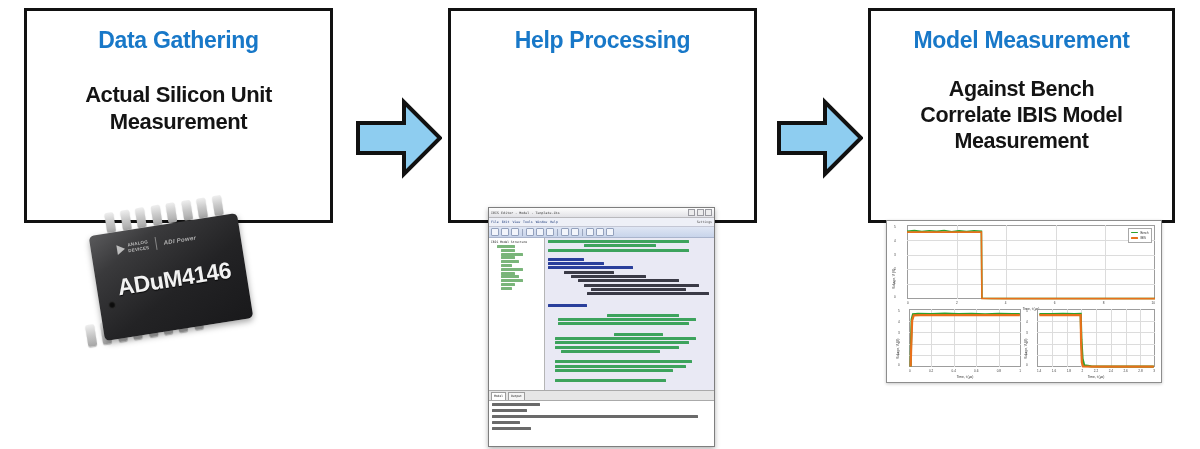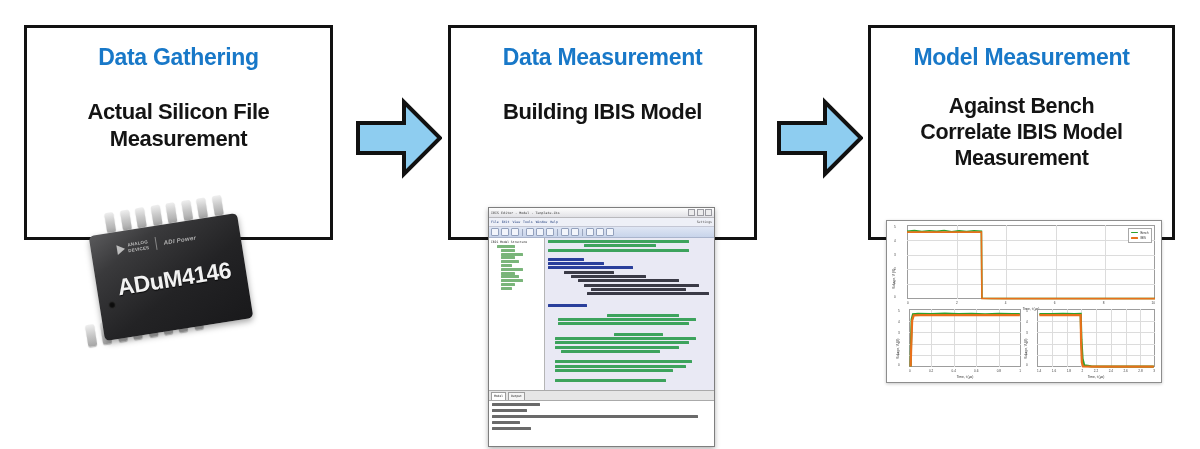--- a/index.html
+++ b/index.html
@@ -9,21 +9,21 @@
     background:#ffffff;
     font-family:"Liberation Sans", sans-serif;
     overflow:hidden;
     position:relative;
   }
   #stage{position:relative;width:1200px;height:449px;overflow:hidden;}
 
   
   .stage-box{
     position:absolute;
-    top:25px;height:215px;
+    top:8px;height:215px;
     border:3px solid #111111;
     background:#ffffff;
     box-sizing:border-box;
     z-index:3;
   }
   .stage-box.b1{left:24px;width:309px;}
   .stage-box.b2{left:448px;width:309px;}
   .stage-box.b3{left:868px;width:307px;}
 
   .stage-title{
@@ -276,21 +276,21 @@
   }
 </style>
 </head>
 <body>
 
 <div id="stage">
 
   <div class="stage-box b1">
     <div class="stage-title">Data Gathering</div>
     <div class="stage-sub">
-      <div>Actual Silicon File</div>
+      <div>Actual Silicon Unit</div>
       <div>Measurement</div>
     </div>
   </div>
 
   <div class="chip-wrap">
     <div class="pins-top">
       <div class="pin"></div>
       <div class="pin"></div>
       <div class="pin"></div>
       <div class="pin"></div>
@@ -326,24 +326,21 @@
     </div>
   </div>
 
   <div class="arrow a1">
     <svg viewBox="0 0 86 84" xmlns="http://www.w3.org/2000/svg">
       <polygon points="2,27 48,27 48,6 84,42 48,78 48,57 2,57" fill="#8ecdf0" stroke="#111111" stroke-width="4" stroke-linejoin="miter"></polygon>
     </svg>
   </div>
 
   <div class="stage-box b2">
-    <div class="stage-title">Data Measurement</div>
-    <div class="stage-sub">
-      <div>Building IBIS Model</div>
-    </div>
+    <div class="stage-title">Help Processing</div>
   </div>
 
   <div class="editor">
     <div class="ed-title">
       <div class="ed-title-text">IBIS Editor - Model - Template.ibs</div>
       <div class="ed-winbtns">
         <div class="ed-winbtn"></div>
         <div class="ed-winbtn"></div>
         <div class="ed-winbtn"></div>
       </div>

